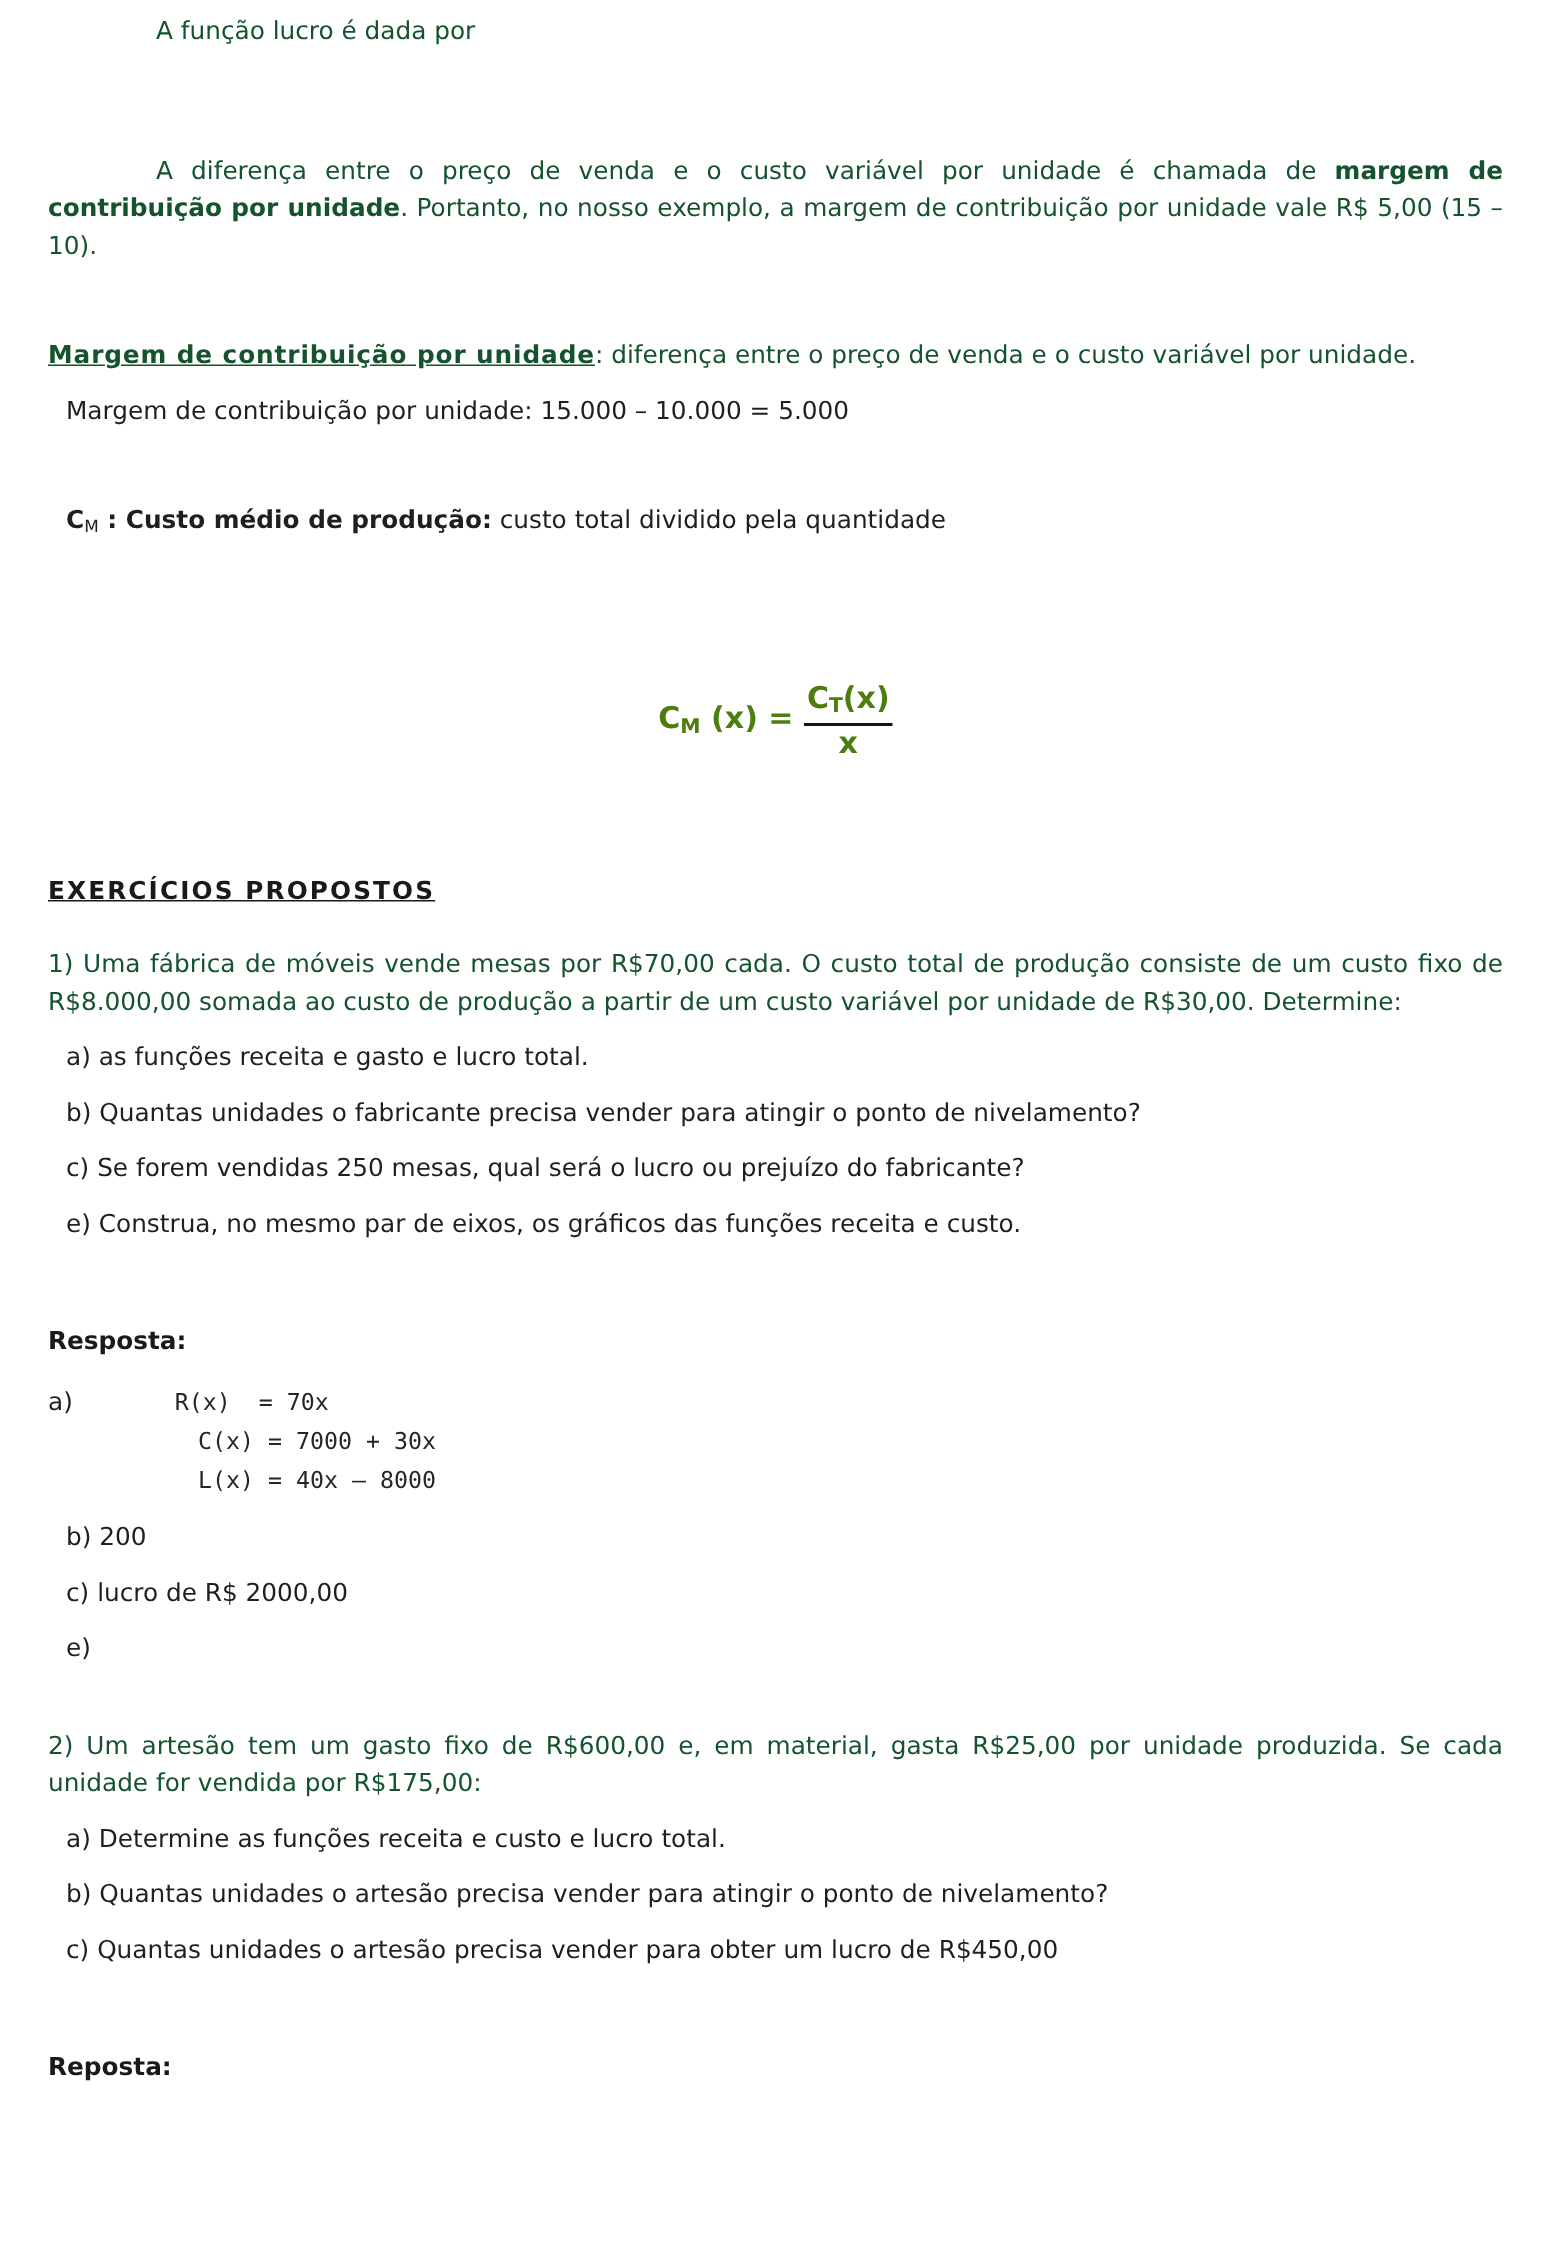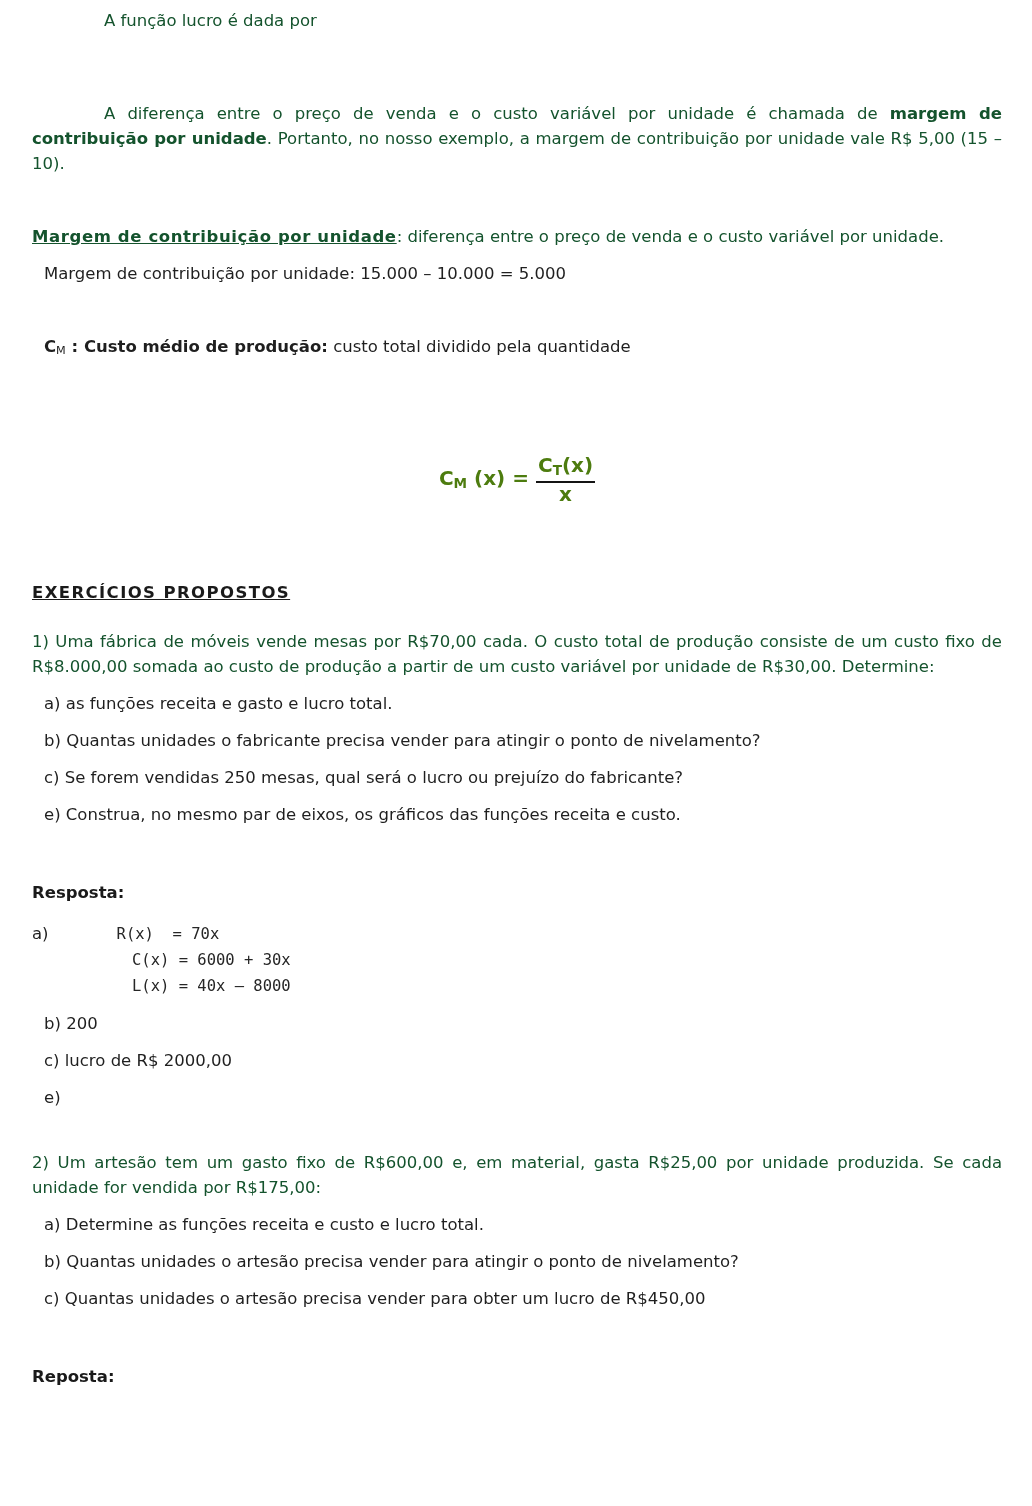--- a/index.html
+++ b/index.html
@@ -176,21 +176,21 @@
   <p class="item-line">a) as funções receita e gasto e lucro total.</p>
   <p class="item-line">b) Quantas unidades o fabricante precisa vender para atingir o ponto de nivelamento?</p>
   <p class="item-line">c) Se forem vendidas 250 mesas, qual será o lucro ou prejuízo do fabricante?</p>
   <p class="item-line">e) Construa, no mesmo par de eixos, os gráficos das funções receita e custo.</p>
 
   <div class="gap-24"></div>
 
   <p class="ans-label">Resposta:</p>
 
   <div class="ans-line"><span>a)</span><span style="display:inline-block;width:68px;"></span><span class="ans-mono">R(x)  = 70x</span></div>
-  <div class="ans-line"><span style="display:inline-block;width:100px;"></span><span class="ans-mono">C(x) = 6000 + 30x</span></div>
+  <div class="ans-line"><span style="display:inline-block;width:100px;"></span><span class="ans-mono">C(x) = 7000 + 30x</span></div>
   <div class="ans-line"><span style="display:inline-block;width:100px;"></span><span class="ans-mono">L(x) = 40x – 8000</span></div>
 
   <p class="item-line">b) 200</p>
   <p class="item-line">c) lucro de R$ 2000,00</p>
   <p class="item-line">e)</p>
 
   <div class="gap-28"></div>
 
   <p class="para">2) Um artesão tem um gasto fixo de R$600,00 e, em material, gasta R$25,00 por unidade produzida. Se cada unidade for vendida por R$175,00:</p>
   <p class="item-line">a) Determine as funções receita e custo e lucro total.</p>

